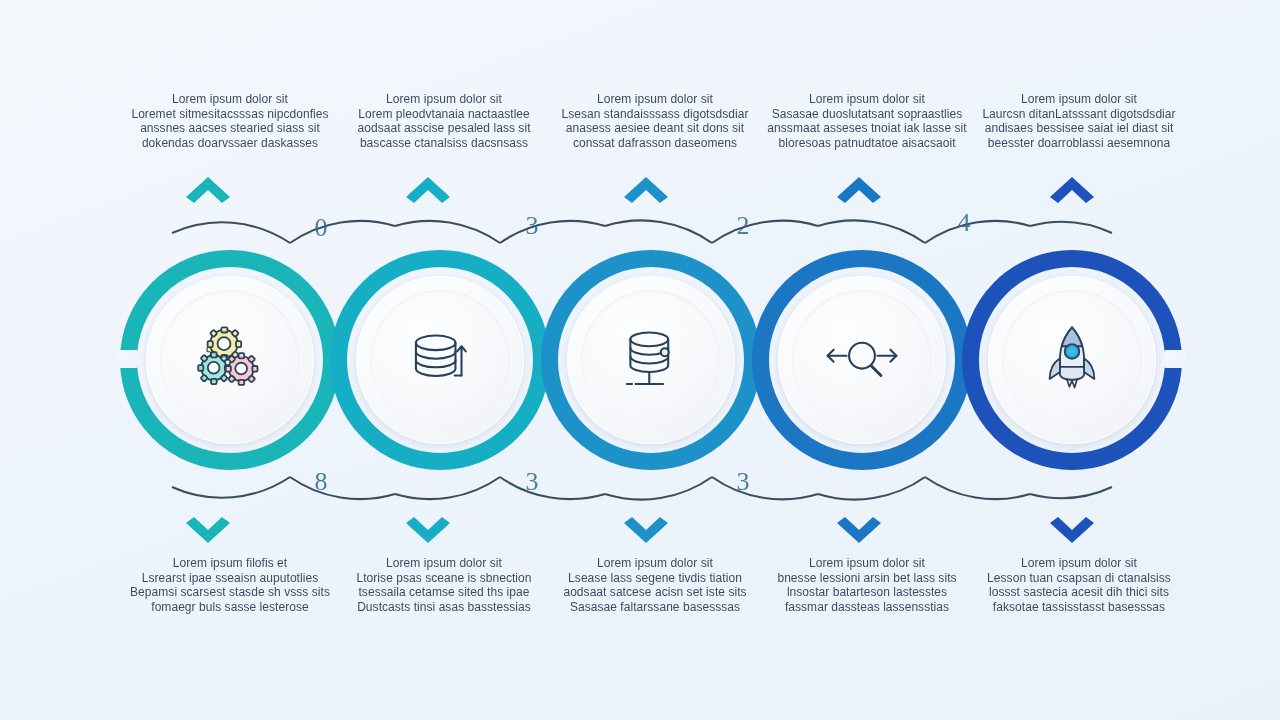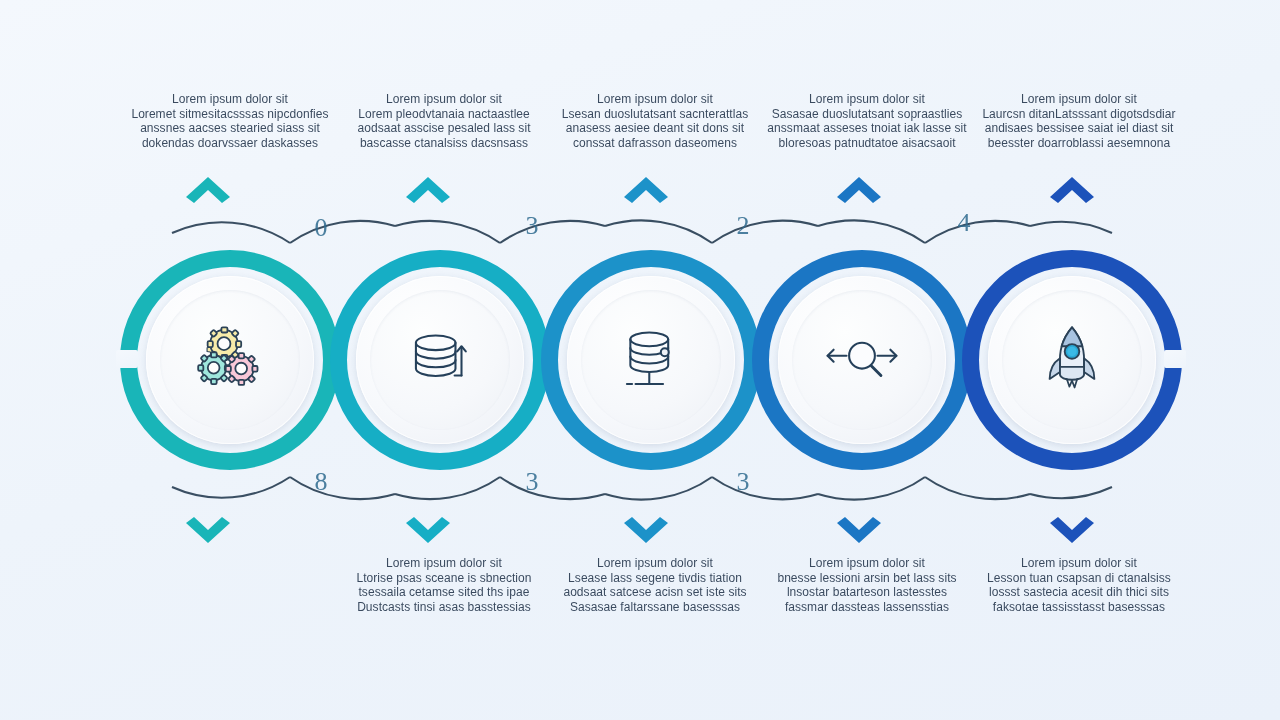--- a/index.html
+++ b/index.html
@@ -304,37 +304,43 @@
     <span class="l">dokendas doarvssaer daskasses</span>
   </div>
   <div class="txt-block" style="left:340px;top:92px;">
     <span class="l">Lorem ipsum dolor sit</span>
     <span class="l">Lorem pleodvtanaia nactaastlee</span>
     <span class="l">aodsaat asscise pesaled lass sit</span>
     <span class="l">bascasse  ctanalsiss dacsnsass</span>
   </div>
   <div class="txt-block" style="left:551px;top:92px;">
     <span class="l">Lorem ipsum dolor sit</span>
-    <span class="l">Lsesan duoslutatsant sacnterattlas</span>
+    <span class="l">Lsesan standaisssass digotsdsdiar</span>
     <span class="l">anasess aesiee deant sit dons sit</span>
     <span class="l">conssat  dafrasson daseomens</span>
   </div>
   <div class="txt-block" style="left:763px;top:92px;">
     <span class="l">Lorem ipsum dolor sit</span>
     <span class="l">Sasasae duoslutatsant sopraastlies</span>
     <span class="l">anssmaat asseses tnoiat iak lasse sit</span>
     <span class="l">bloresoas  patnudtatoe aisacsaoit</span>
   </div>
   <div class="txt-block" style="left:975px;top:92px;">
     <span class="l">Lorem ipsum dolor sit</span>
     <span class="l">Laurcsn ditanLatsssant digotsdsdiar</span>
     <span class="l">andisaes bessisee saiat iel diast sit</span>
     <span class="l">beesster doarroblassi aesemnona</span>
   </div>
 
+  <div class="txt-block" style="left:126px;top:556px;">
+    <span class="l">Lorem ipsum filofis et</span>
+    <span class="l">Lsrearst ipae sseaisn auputotlies</span>
+    <span class="l">Bepamsi scarsest stasde sh vsss sits</span>
+    <span class="l">fomaegr buls sasse lesterose</span>
+  </div>
   <div class="txt-block" style="left:340px;top:556px;">
     <span class="l">Lorem ipsum dolor sit</span>
     <span class="l">Ltorise psas sceane is sbnection</span>
     <span class="l">tsessaila cetamse sited ths ipae</span>
     <span class="l">Dustcasts tinsi asas basstessias</span>
   </div>
   <div class="txt-block" style="left:551px;top:556px;">
     <span class="l">Lorem ipsum dolor sit</span>
     <span class="l">Lsease lass segene tivdis tiation</span>
     <span class="l">aodsaat satcese acisn set iste sits</span>

